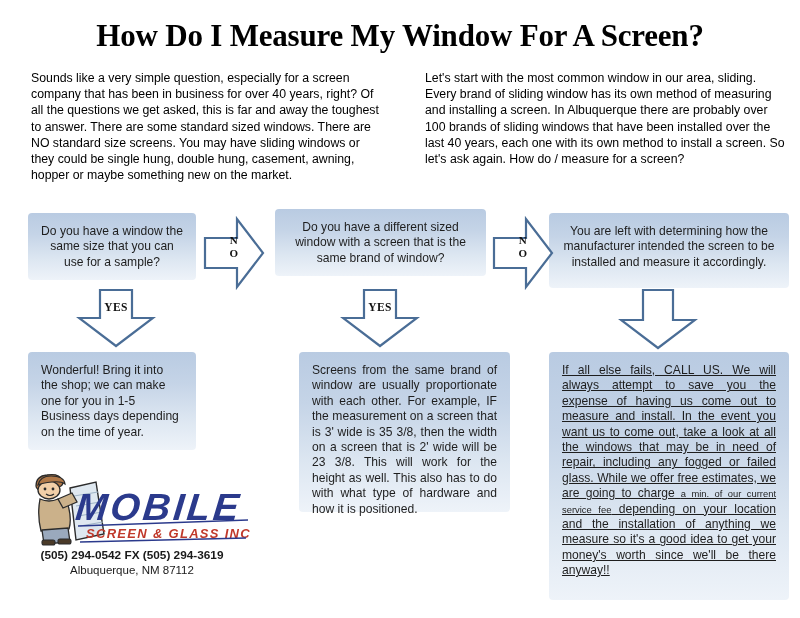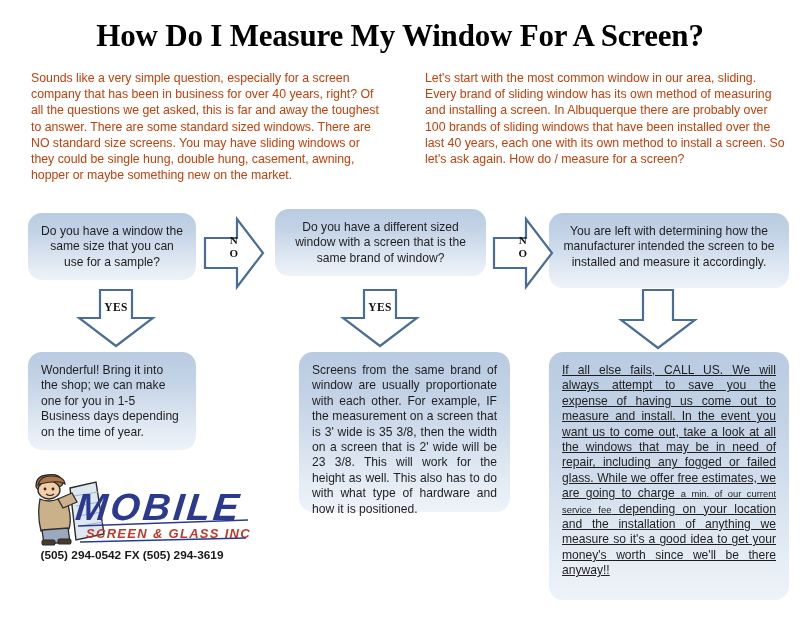--- a/index.html
+++ b/index.html
@@ -30,31 +30,31 @@
     color: #000000;
     white-space: nowrap;
   }
 
   
   .intro-col {
     position: absolute;
     top: 70px;
     font-size: 12.3px;
     line-height: 16.2px;
-    color: #c2410c;
+    color: #000000;
     text-align: left;
   }
   #intro-left  { left: 31px;  width: 352px; }
   #intro-right { left: 425px; width: 362px; }
 
   
   .flow-box {
     position: absolute;
     box-sizing: border-box;
-    border-radius: 14px;
+    border-radius: 4px;
     background: linear-gradient(to bottom, #b9cbe2 0%, #c5d4e7 32%, #dce6f1 68%, #eef3f9 100%);
     color: #1e1e1e;
     font-size: 12.1px;
     line-height: 15.4px;
     padding: 11px 13px;
   }
   .flow-box.centered { text-align: center; }
   .flow-box.justified { text-align: justify; }
   .flow-box.plain { text-align: left; }
 
@@ -229,13 +229,14 @@
     <text x="62" y="52" font-family="'Liberation Sans', sans-serif" font-size="38" font-weight="bold" font-style="italic" fill="#2b3a8c" letter-spacing="3" transform="skewX(-6)">MOBILE</text>
 
     <text x="68" y="70" font-family="'Liberation Sans', sans-serif" font-size="13" font-weight="bold" font-style="italic" fill="#c0392b" letter-spacing="1.3">SCREEN &amp; GLASS INC.</text>
     <path d="M62,74 L228,70" fill="none" stroke="#2b3a8c" stroke-width="1.6"></path>
     <path d="M60,58 L230,52" fill="none" stroke="#2b3a8c" stroke-width="1.6"></path>
   </svg>
 </div>
 
 <div id="contact-block">
   <span id="contact-phone">(505) 294-0542   FX  (505) 294-3619</span>
+  <span id="contact-city">Albuquerque, NM 87112</span>
 </div>
 
 </body></html>

